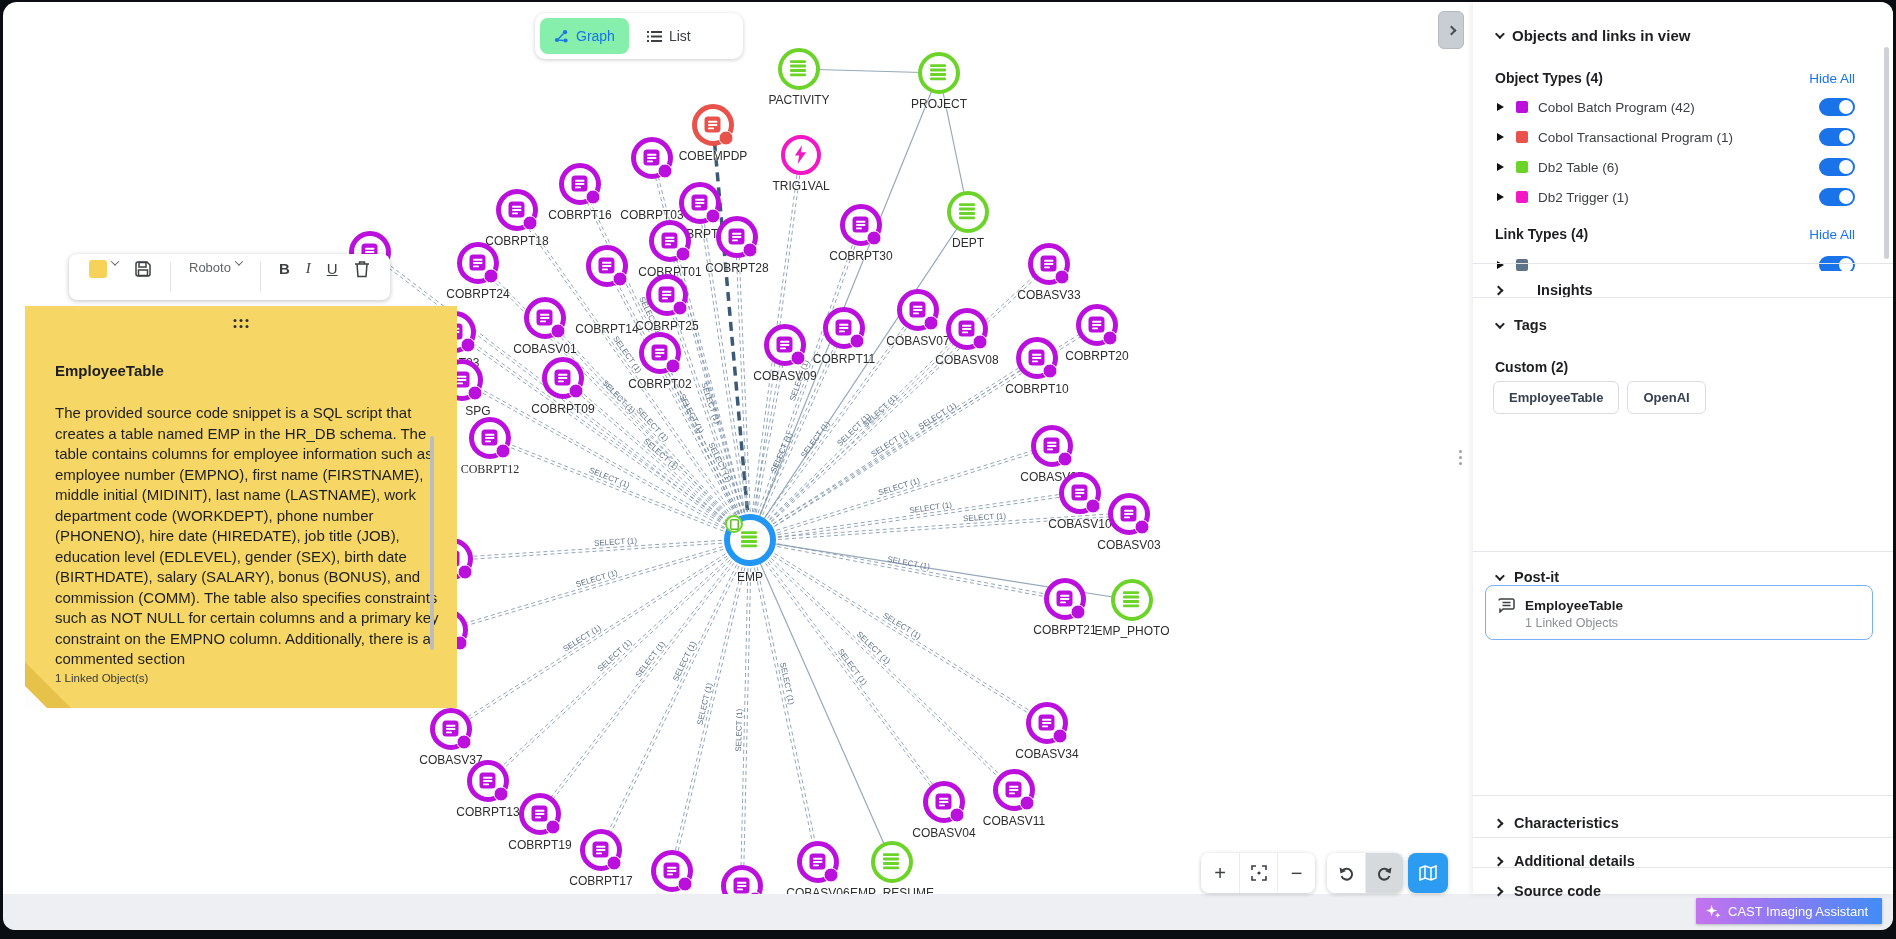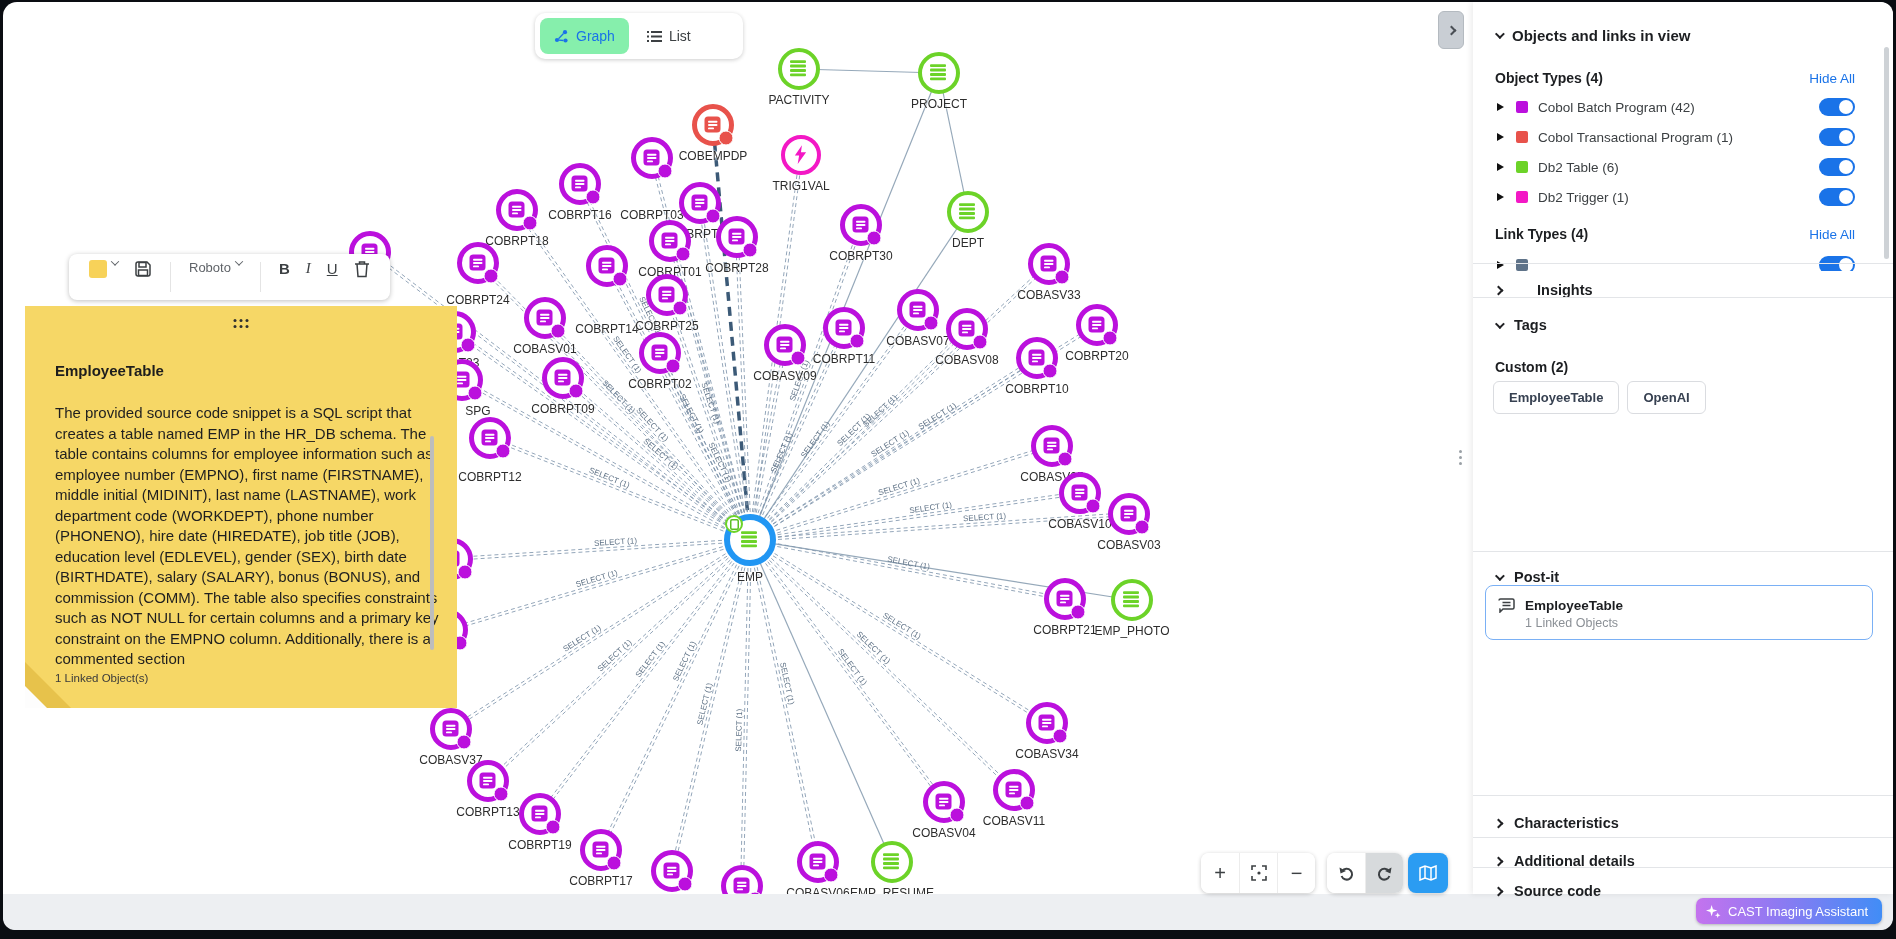--- a/index.html
+++ b/index.html
@@ -83,21 +83,21 @@
   .postit-card { position:absolute; left:12px; right:20px; top:583px; height:55px; border:1.5px solid #7ab0f5; border-radius:8px; background:#fff; display:flex; align-items:flex-start; padding:12px 10px 0 12px; gap:10px; cursor:pointer; }
   .pc-title { font-size:13.5px; font-weight:bold; color:#1c1e21; }
   .pc-sub { font-size:12.5px; color:#8b9096; margin-top:3px; }
   .resize-dots { position:absolute; left:-14px; top:448px; display:flex; flex-direction:column; gap:3px; }
   .resize-dots i { width:3px; height:3px; border-radius:50%; background:#9aa0a6; }
 
   .collapse-btn { position:absolute; left:1438px; top:11px; width:26px; height:38px; background:#c9ced4; border:1px solid #b4bac0; border-radius:6px; display:flex; align-items:center; justify-content:center; z-index:7; cursor:pointer; }
 
   
   .footer-bar { position:absolute; left:3px; right:3px; top:894px; height:36px; background:#edeff2; border-bottom-left-radius:12px; border-bottom-right-radius:12px; z-index:5; }
-  .assistant-btn { position:absolute; right:11px; top:4px; height:26px; border:none; border-radius:7px; padding:0 14px 0 10px; display:flex; align-items:center; gap:7px; color:#fff; font-size:13px; font-weight:500; background:linear-gradient(90deg,#c473ee 0%,#8d7af2 45%,#418df6 100%); cursor:pointer; box-shadow:0 1px 3px rgba(0,0,0,.25); }
+  .assistant-btn { position:absolute; right:11px; top:4px; height:26px; border:none; border-radius:1px; padding:0 14px 0 10px; display:flex; align-items:center; gap:7px; color:#fff; font-size:13px; font-weight:500; background:linear-gradient(90deg,#c473ee 0%,#8d7af2 45%,#418df6 100%); cursor:pointer; box-shadow:0 1px 3px rgba(0,0,0,.25); }
 </style>
 </head>
 <body>
 
 <div class="app"></div>
 
 <svg id="edges-svg" width="1473" height="939">
     <line x1="750" y1="540" x2="939" y2="73" stroke="#90a4b6" stroke-width="1.2" opacity="0.95"></line>
     <line x1="750" y1="540" x2="968" y2="212" stroke="#90a4b6" stroke-width="1.2" opacity="0.95"></line>
     <line x1="750" y1="540" x2="1132" y2="600" stroke="#90a4b6" stroke-width="1.2" opacity="0.95"></line>
@@ -371,21 +371,21 @@
     <div class="gnode" style="left: 478px; top: 263px;">
       <div class="ring batch">
         <svg width="19" height="19" viewBox="0 0 19 19">
           <rect x="1.5" y="1.5" width="16" height="16" rx="3.5" fill="#bb10dd"></rect>
           <rect x="5" y="5.8" width="9.5" height="1.9" rx="0.9" fill="#fff"></rect>
           <rect x="5" y="9.1" width="9.5" height="1.9" rx="0.9" fill="#fff"></rect>
           <rect x="5" y="12.4" width="6" height="1.9" rx="0.9" fill="#fff"></rect>
         </svg>
       </div>
       <div class="nbadge" style="background: rgb(187, 16, 221); left: 13px; top: 13px;"></div>
-      <div class="nlabel" style="top: 24px; left: 0px; margin-top: 6px;">COBRPT24</div>
+      <div class="nlabel" style="top: 24px; left: 0px;">COBRPT24</div>
     </div>
     <div class="gnode" style="left: 607px; top: 266px;">
       <div class="ring batch">
         <svg width="19" height="19" viewBox="0 0 19 19">
           <rect x="1.5" y="1.5" width="16" height="16" rx="3.5" fill="#bb10dd"></rect>
           <rect x="5" y="5.8" width="9.5" height="1.9" rx="0.9" fill="#fff"></rect>
           <rect x="5" y="9.1" width="9.5" height="1.9" rx="0.9" fill="#fff"></rect>
           <rect x="5" y="12.4" width="6" height="1.9" rx="0.9" fill="#fff"></rect>
         </svg>
       </div>
@@ -539,21 +539,21 @@
     <div class="gnode" style="left: 490px; top: 438px;">
       <div class="ring batch">
         <svg width="19" height="19" viewBox="0 0 19 19">
           <rect x="1.5" y="1.5" width="16" height="16" rx="3.5" fill="#bb10dd"></rect>
           <rect x="5" y="5.8" width="9.5" height="1.9" rx="0.9" fill="#fff"></rect>
           <rect x="5" y="9.1" width="9.5" height="1.9" rx="0.9" fill="#fff"></rect>
           <rect x="5" y="12.4" width="6" height="1.9" rx="0.9" fill="#fff"></rect>
         </svg>
       </div>
       <div class="nbadge" style="background: rgb(187, 16, 221); left: 13px; top: 13px;"></div>
-      <div class="nlabel" style="top: 32px; left: 0px;">COBRPT12</div>
+      <div class="nlabel" style="top: 24px; left: 0px; font-family: Liberation Serif, serif;">COBRPT12</div>
     </div>
     <div class="gnode" style="left: 1052px; top: 446px;">
       <div class="ring batch">
         <svg width="19" height="19" viewBox="0 0 19 19">
           <rect x="1.5" y="1.5" width="16" height="16" rx="3.5" fill="#bb10dd"></rect>
           <rect x="5" y="5.8" width="9.5" height="1.9" rx="0.9" fill="#fff"></rect>
           <rect x="5" y="9.1" width="9.5" height="1.9" rx="0.9" fill="#fff"></rect>
           <rect x="5" y="12.4" width="6" height="1.9" rx="0.9" fill="#fff"></rect>
         </svg>
       </div>

